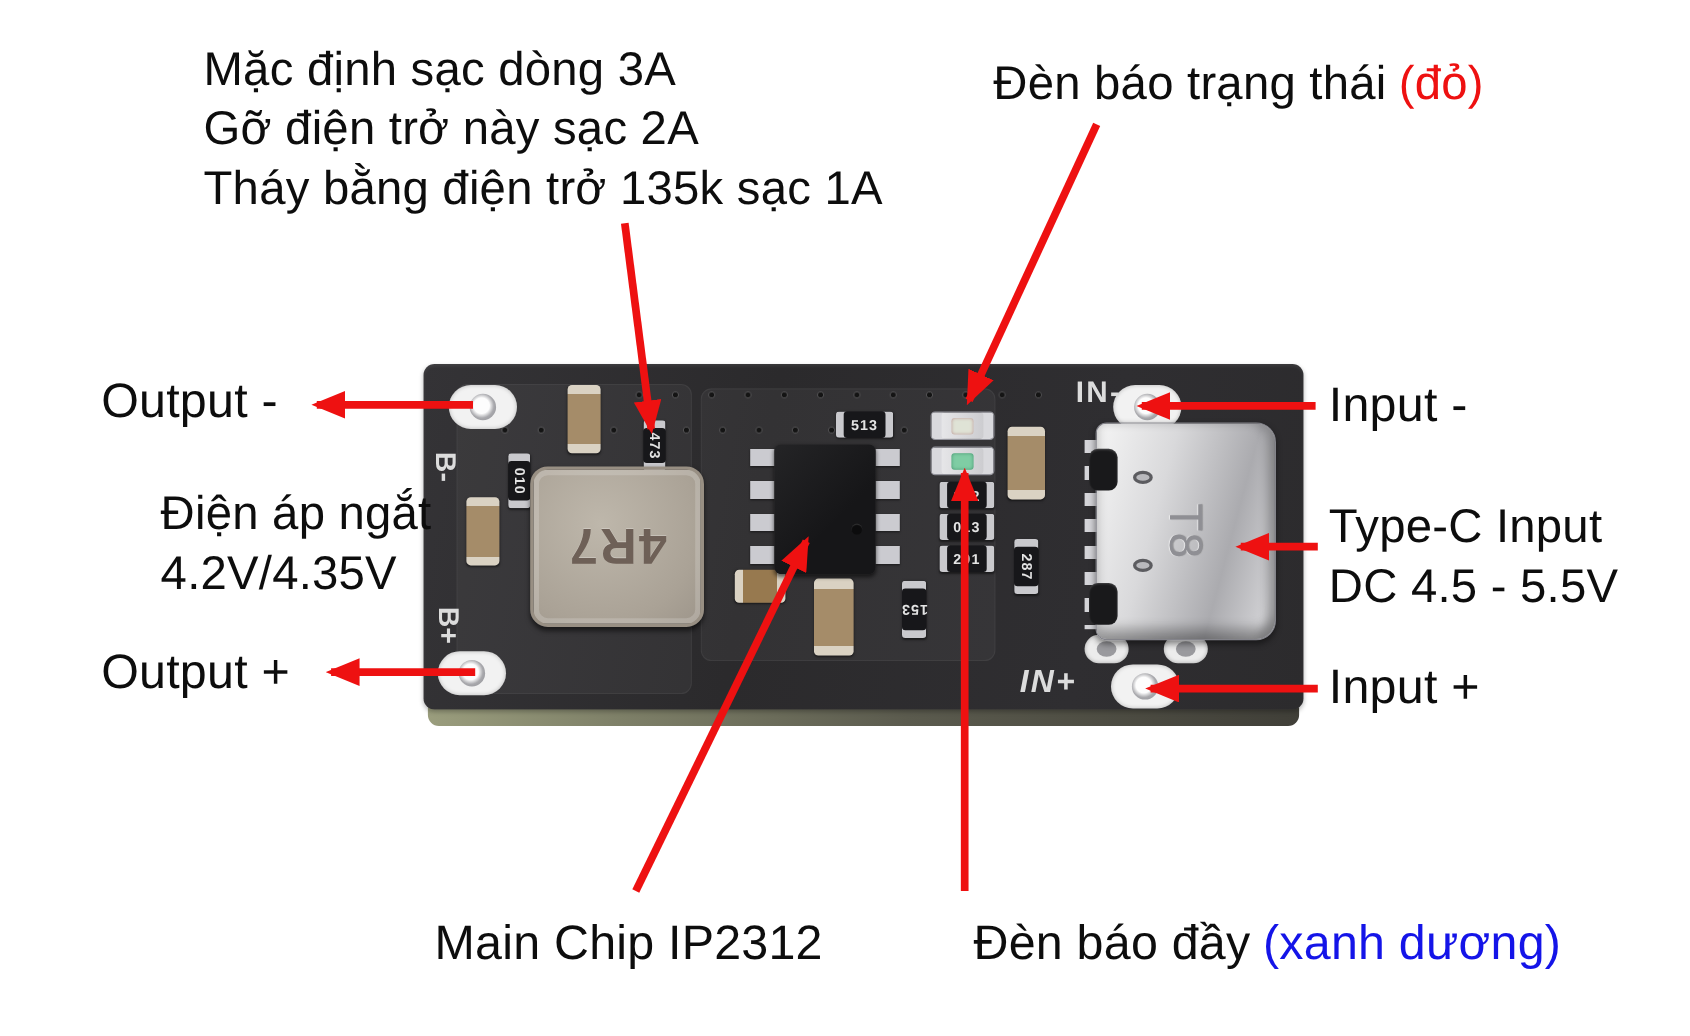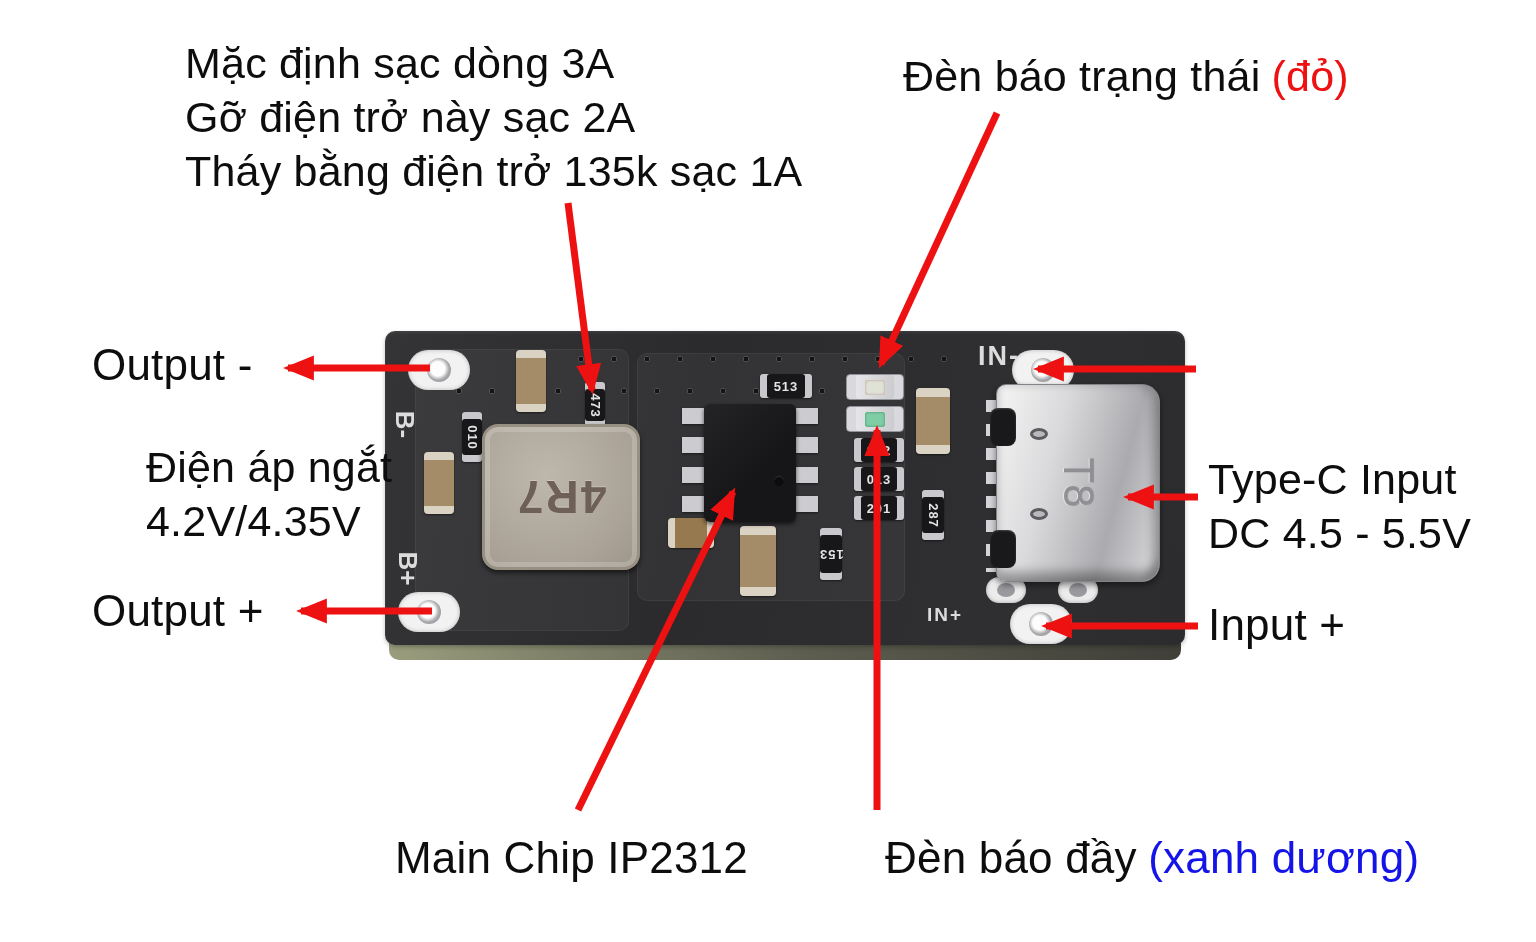--- a/index.html
+++ b/index.html
@@ -109,20 +109,21 @@
 
   <div class="label txt" style="left:92px;top:340px;">Output -</div>
 
   <div class="label sm note txt" style="left:118px;top:440px;margin-left:28px;">
     <div>Điện áp ngắt</div>
     <div>4.2V/4.35V</div>
   </div>
 
   <div class="label txt" style="left:92px;top:586px;">Output +</div>
 
+  <div class="label txt" style="left:1208px;top:344px;">Input -</div>
 
   <div class="label sm note txt" style="left:1208px;top:452px;">
     <div>Type-C Input</div>
     <div>DC 4.5 - 5.5V</div>
   </div>
 
   <div class="label txt" style="left:1208px;top:600px;">Input +</div>
 
   <div class="label txt" style="left:395px;top:833px;">Main Chip IP2312</div>
 
@@ -149,21 +150,21 @@
     <div class="pad" style="left:627px;top:19px;">
         <div class="hole"></div>
       </div>
     <div class="pad" style="left:625px;top:273px;">
         <div class="hole"></div>
       </div>
 
     <div class="silk rot" style="left:6px;top:78px;font-size:26px;">B-</div>
     <div class="silk rot" style="left:6px;top:222px;font-size:26px;">B+</div>
     <div class="silk" style="left:545px;top:10px;font-size:27px;letter-spacing:2px;margin-left:48px;">IN-</div>
-    <div class="silk" style="left:542px;top:273px;font-size:19px;letter-spacing:2px;">IN+</div>
+    <div class="silk" style="left:542px;top:273px;font-size:29px;letter-spacing:2px;font-style:italic;">IN+</div>
 
     <div class="cap" style="left:131px;top:19px;width:30px;height:62px;"></div>
     <div class="cap" style="left:39px;top:121px;width:30px;height:62px;"></div>
     <div class="cap" style="left:531px;top:57px;width:34px;height:66px;"></div>
     <div class="cap" style="left:355px;top:195px;width:36px;height:70px;"></div>
     <div class="cap h" style="left:283px;top:187px;width:46px;height:30px;"></div>
 
     <div class="res v" style="left:77px;top:81px;width:20px;height:50px;">
         <span>010</span>
       </div>

